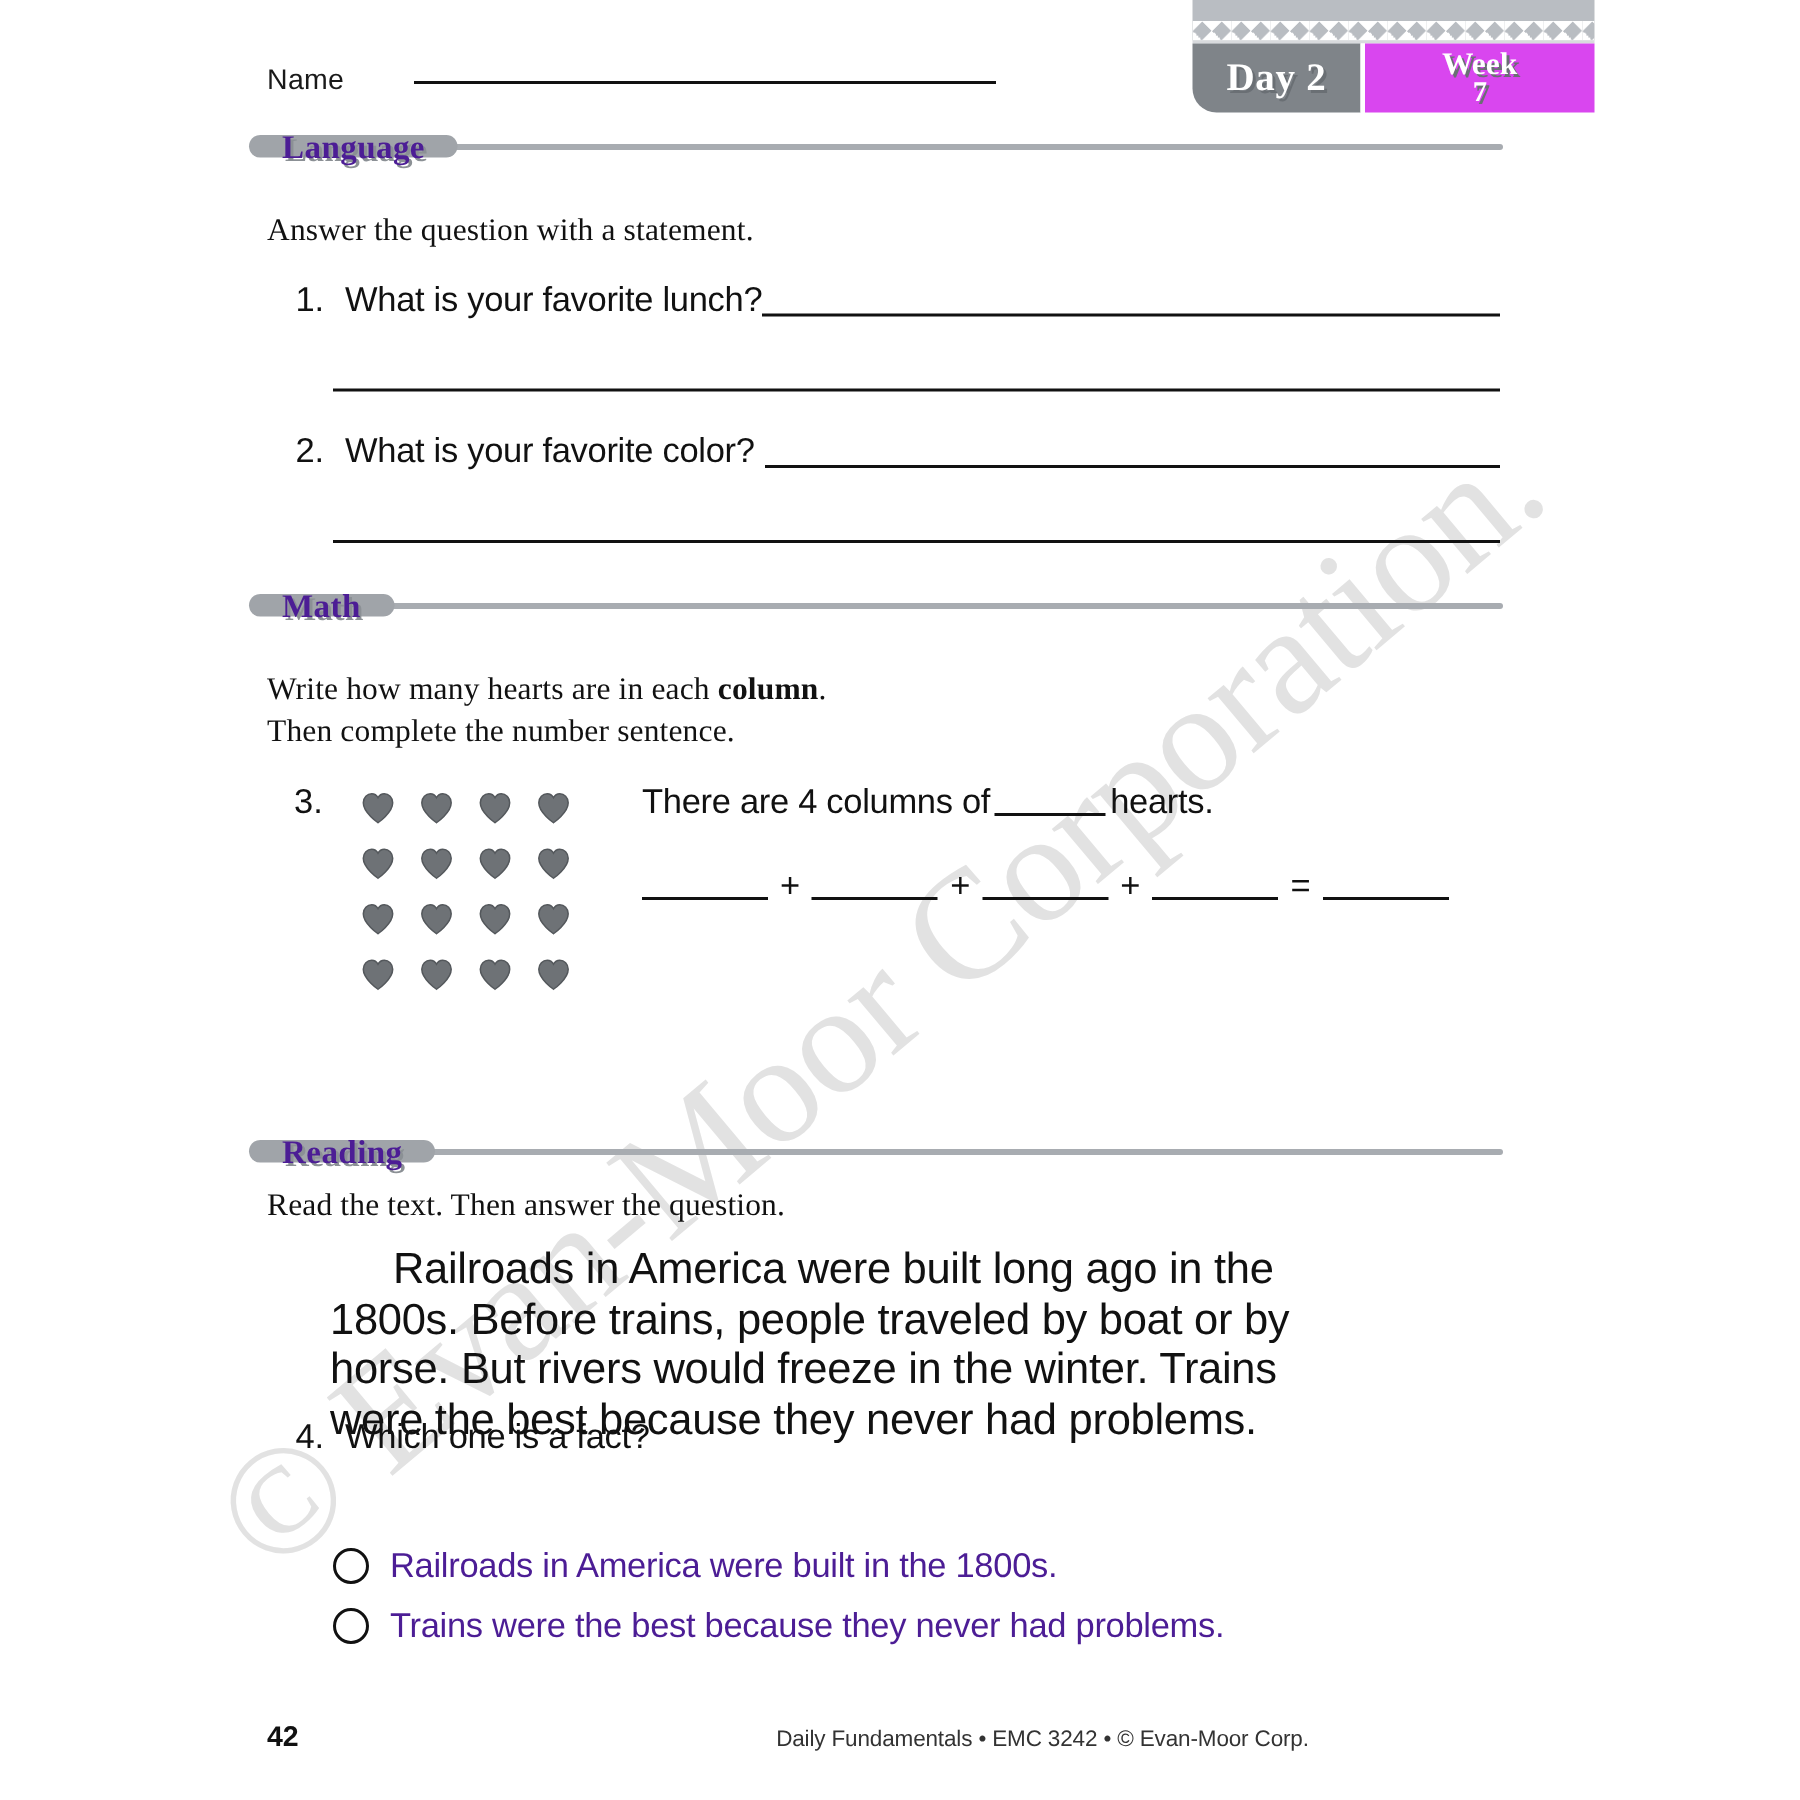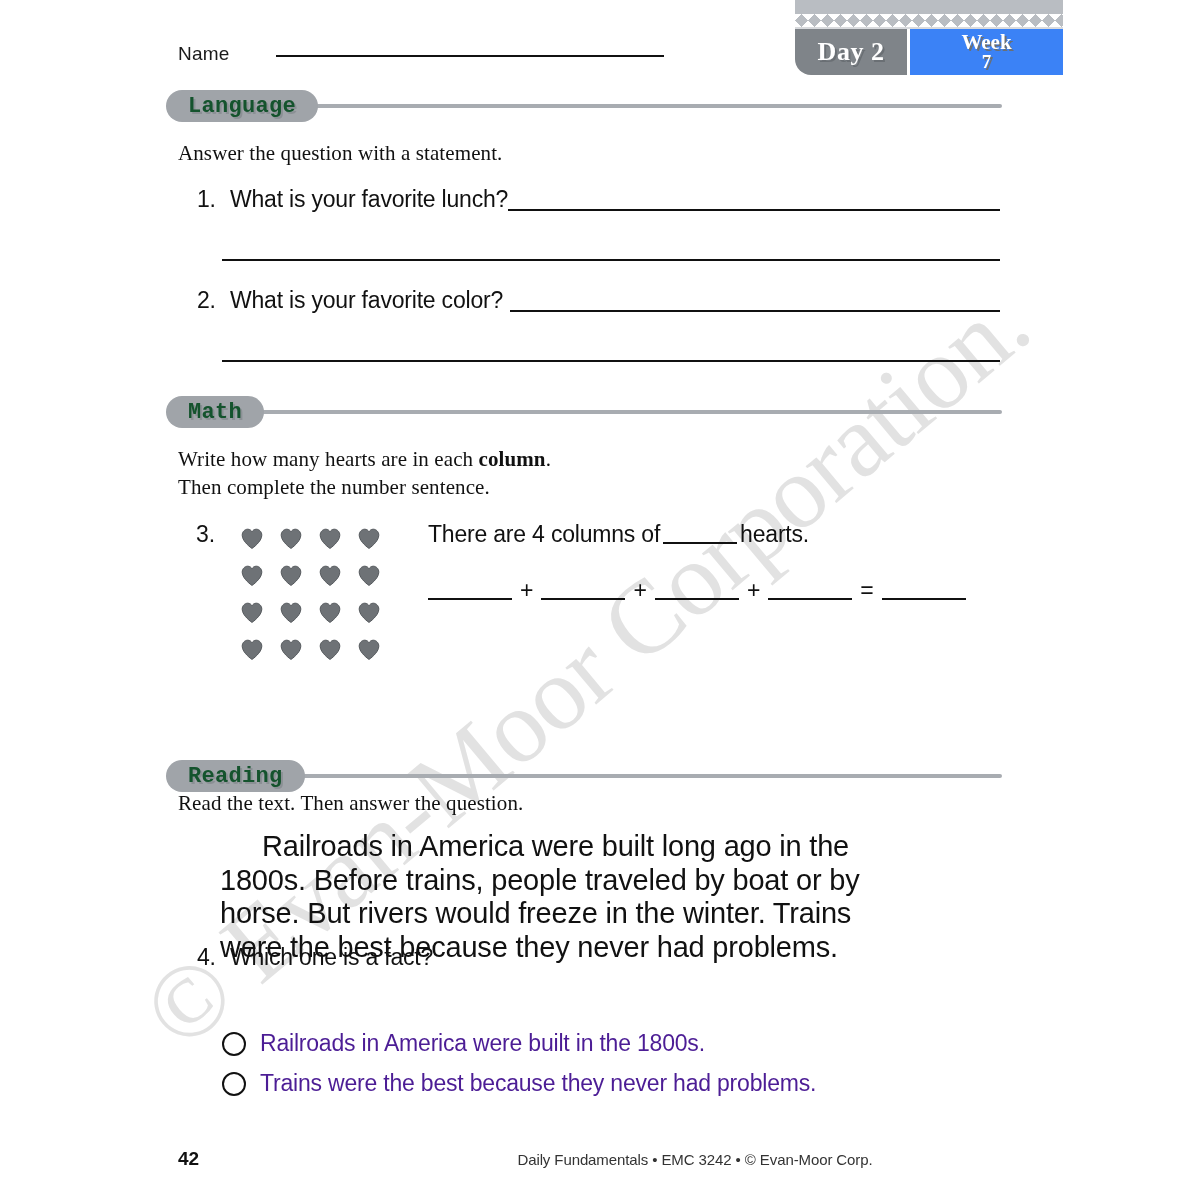--- a/index.html
+++ b/index.html
@@ -110,21 +110,21 @@
     font-family: "Liberation Serif", serif;
   }
   .tab-divider {
     width: 3px;
     height: 46px;
     background: #ffffff;
   }
   .tab-week {
     flex: 1;
     height: 46px;
-    background: #3b82f6;
+    background: #d946ef;
     display: flex;
     flex-direction: column;
     align-items: center;
     justify-content: center;
     color: #ffffff;
     font-weight: bold;
     text-shadow: 2px 2px 0 #6a6f74;
     font-family: "Liberation Serif", serif;
     line-height: 0.95;
   }
@@ -159,29 +159,29 @@
   .section-head {
     position: absolute;
     left: 166px;
     display: flex;
     align-items: center;
     width: 836px;
   }
   .pill {
     background: #a0a4a9;
     border-radius: 18px;
-    height: 32px;
+    height: 15px;
     display: flex;
     align-items: center;
     justify-content: center;
     padding: 0 22px;
-    color: #14532d;
+    color: #4c1d95;
     font-weight: bold;
     font-size: 22px;
-    font-family: Liberation Mono, monospace;
+    font-family: Liberation Serif, serif;
     text-shadow: 2px 2px 0 #8b9095;
     letter-spacing: 0.3px;
     flex: 0 0 auto;
     z-index: 2;
   }
   .head-rule {
     flex: 1;
     height: 4px;
     background: #a8acb1;
     margin-left: -6px;

